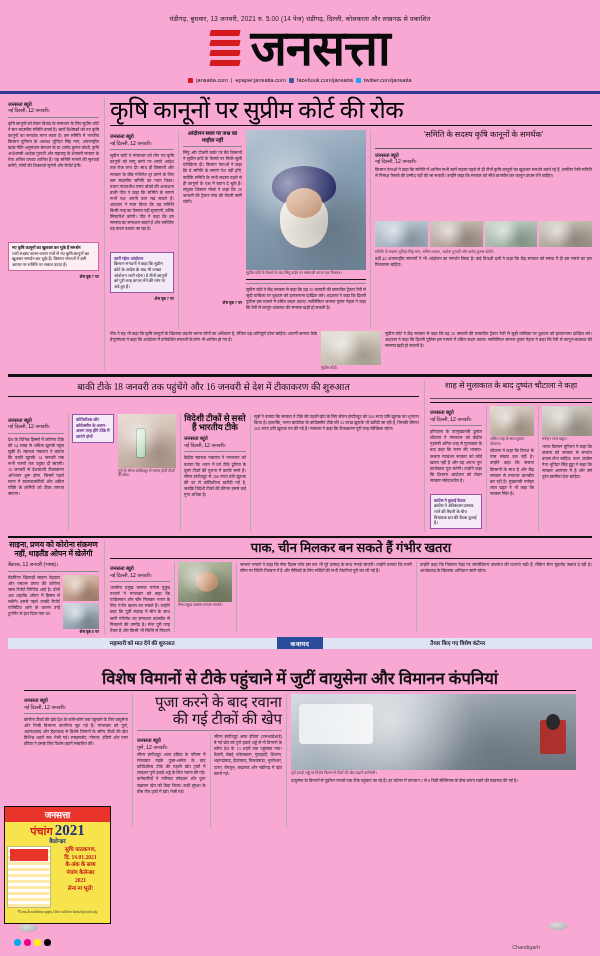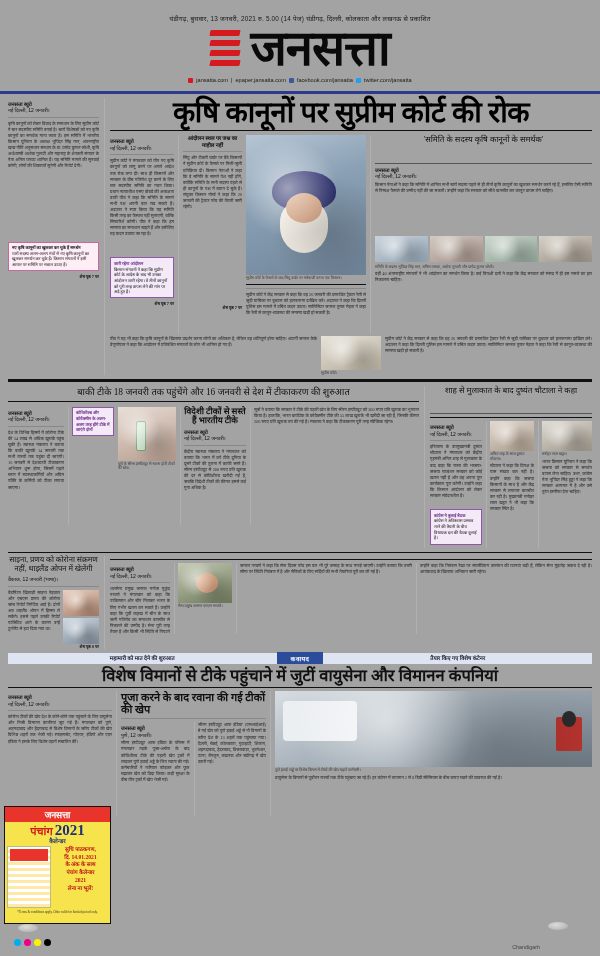--- a/index.html
+++ b/index.html
@@ -4,21 +4,21 @@
 <title>Jansatta Front Page</title>
 <style>
   * { box-sizing: border-box; margin: 0; padding: 0; }
   html, body {
     width: 600px; height: 956px;
     background: #ffffff;
     font-family: "Liberation Serif", "DejaVu Serif", serif;
     color: #111;
     overflow: hidden;
   }
-  .page { position: relative; width: 600px; height: 956px; background:#a3a3a3; }
+  .page { position: relative; width: 600px; height: 956px; background:#f9a8d4; }
 
   
   .masthead { padding: 14px 10px 4px; text-align: center; }
   .dateline {
     font-size: 6.4px; letter-spacing: .2px; color: #1a1a1a;
     white-space: nowrap; font-family: "Liberation Sans", sans-serif;
   }
   .logo-row {
     display: flex; align-items: center; justify-content: center;
     gap: 6px; margin-top: 3px;
@@ -42,21 +42,21 @@
     font-family: "Liberation Sans", sans-serif;
   }
   .sq { display:inline-block; width:5px; height:5px; border-radius:1px; vertical-align:-0.5px;}
   .sq.fb{background:#3b5998;} .sq.tw{background:#1da1f2;} .sq.ep{background:#d5191e;}
   .rule-blue { height: 2.5px; background: #2b3a8f; margin-top: 4px; }
 
   
   .hl { font-weight: 700; line-height: 1.06; text-align: center; color:#000; }
   .kicker {
     font-size: 8.2px; text-align: center; border-bottom: .6px solid #555;
-    padding-bottom: 18px; margin-bottom: 3px; line-height:1.15;
+    padding-bottom: 8px; margin-bottom: 3px; line-height:1.15;
   }
   .byline {
     font-size: 5px; font-weight: 700; line-height: 1.3; margin: 3px 0 2px;
     font-family:"Liberation Sans",sans-serif;
   }
   .byline .loc { font-weight: 400; }
   .bodytext {
     font-size: 4.3px; line-height: 1.42; text-align: justify;
     color: #2a2a2a; overflow: hidden; hyphens: auto;
   }
@@ -74,21 +74,21 @@
       radial-gradient(circle at 70% 70%, rgba(0,0,0,.18), transparent 45%);
   }
   .cap { font-size:3.8px; color:#333; padding-top:1px; line-height:1.2; }
 
   
   .lead { display: flex; padding: 0 8px; margin-top: 4px; }
   .lead-left { width: 96px; flex: none; padding-right: 5px; }
   .lead-left .hl { font-size: 12.5px; letter-spacing:-.2px; }
   .lead-right { flex: 1; padding-left: 5px; border-left: .5px solid #b0b0b0; }
   .mainhead {
-    font-size: 29px; font-weight: 700; text-align: center; line-height: 1.03;
+    font-size: 24px; font-weight: 400; text-align: left; line-height: 1.03;
     letter-spacing: -.4px; color:#000;
   }
   .subhead {
     font-size: 12.2px; text-align: center; line-height: 1.12; margin-top: 2px;
     color:#0d0d0d;
   }
 
   .box-purple {
     border: .8px solid #8e57a8; background: #f3e9f7;
     padding: 2.5px 3px; margin: 3px 0; font-size: 4.2px; line-height: 1.35;
@@ -107,43 +107,43 @@
   .subhead2.q { font-size: 12.5px; }
 
   
   .sec2 { display:flex; padding: 0 8px; margin-top: 4px; }
   .sec2-left { flex: 1; padding-right: 5px; }
   .sec2-right { width: 168px; flex:none; padding-left: 5px; border-left:.5px solid #b0b0b0; }
   .h-corona { font-size: 18.5px; font-weight:700; text-align:center; line-height:1.05; }
   .sub-corona { font-size: 9.4px; text-align:center; line-height:1.15; margin-top:1px; }
   .h-haryana { font-size: 14.5px; font-weight:700; text-align:center; line-height:1.08; }
 
-  .cols4 { display:flex; gap:4px; margin-top: 5px; }
+  .cols4 { display:flex; gap:4px; margin-top: 17px; }
   .cols3 { display:flex; gap:4px; margin-top: 3px; }
 
   
   .sec3 { display:flex; padding: 0 8px; margin-top:3px; }
   .h-army { font-size: 13px; font-weight:700; text-align:center; line-height:1.08; }
-  .h-saina { font-size: 7.6px; font-weight:400; text-align:center; line-height:1.12; }
+  .h-saina { font-size: 7.6px; font-weight:700; text-align:center; line-height:1.12; }
 
   
   .strip {
     margin: 4px 8px 0; background: #dfe4f2; display: flex; align-items: center;
     height: 11px; font-size: 5.6px; font-weight: 700;
   }
   .strip .s-l, .strip .s-r { flex: 1; text-align: center; color:#1a1a2e; }
   .strip .s-c {
     background: #2b4b9b; color: #fff; padding: 1.5px 14px; font-size: 6.4px;
     letter-spacing: .4px;
   }
 
   
-  .sec4 { padding: 0 8px; margin-top: 3px; }
+  .sec4 { padding: 0 24px; margin-top: 21px; }
   .h-air { font-size: 16.5px; font-weight:700; text-align:center; line-height:1.06; }
-  .h-puja { font-size: 11px; font-weight:700; text-align:left; line-height:1.1; }
+  .h-puja { font-size: 15px; font-weight:400; text-align:right; line-height:1.1; }
   .sec4-grid { display:flex; gap:4px; margin-top:3px; }
 
   
   .ad {
     position:absolute; left: 4px; top: 806px; width: 107px; height: 118px;
     border: 1.2px solid #111; background: #f7e44d; overflow: hidden;
   }
   .ad-top {
     background:#e8342b; color:#fff; font-size:9px; font-weight:700;
     text-align:center; padding:1px 0; letter-spacing:-.2px;
@@ -393,20 +393,21 @@
         <div class="bodytext" style="flex:1;height:52px">बैडमिंटन खिलाड़ी साइना नेहवाल और एचएस प्रणय की कोरोना जांच रिपोर्ट निगेटिव आई है। दोनों अब थाइलैंड ओपन में हिस्सा ले सकेंगे। इससे पहले उनकी रिपोर्ट पाजिटिव आने के कारण उन्हें टूर्नामेंट से हटा दिया गया था।</div>
         <div style="width:36px;flex:none">
           <div class="photo" style="height:26px;background:linear-gradient(160deg,#e7cfc0,#a87e6a)"></div>
           <div class="photo" style="height:26px;margin-top:2px;background:linear-gradient(160deg,#cfd8e2,#7d8b99)"></div>
         </div>
       </div>
       <div class="more">शेष पृष्ठ 8 पर</div>
     </div>
 
     <div style="flex:1;padding-left:5px;border-left:.5px solid #b0b0b0">
+      <div class="h-army">पाक, चीन मिलकर बन सकते हैं गंभीर खतरा</div>
       <div class="thick"></div>
       <div style="display:flex;gap:4px">
         <div style="width:60px;flex:none">
           <div class="byline">
             <div>जनसत्ता ब्यूरो</div>
             <div class="loc">नई दिल्ली, 12 जनवरी।</div>
           </div>
           <div class="hair"></div>
           <div class="bodytext" style="height:48px">थलसेना प्रमुख जनरल मनोज मुकुंद नरवणे ने मंगलवार को कहा कि पाकिस्तान और चीन मिलकर भारत के लिए गंभीर खतरा बन सकते हैं। उन्होंने कहा कि पूर्वी लद्दाख में चीन के साथ जारी गतिरोध का समाधान बातचीत से निकलने की उम्मीद है। सेना पूरी तरह तैयार है और किसी भी स्थिति से निपटने में सक्षम है।</div>
         </div>

